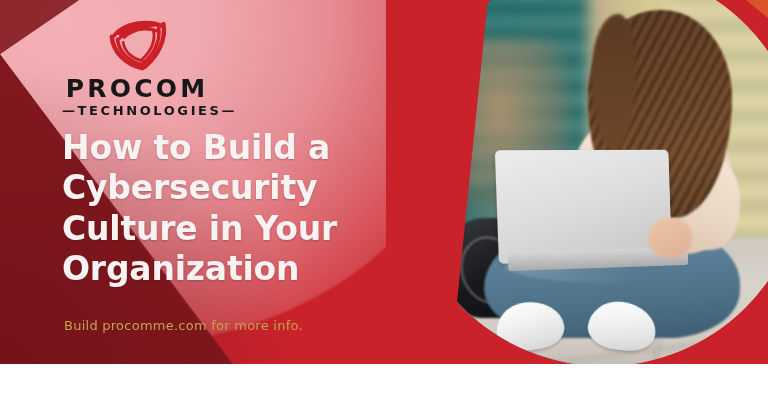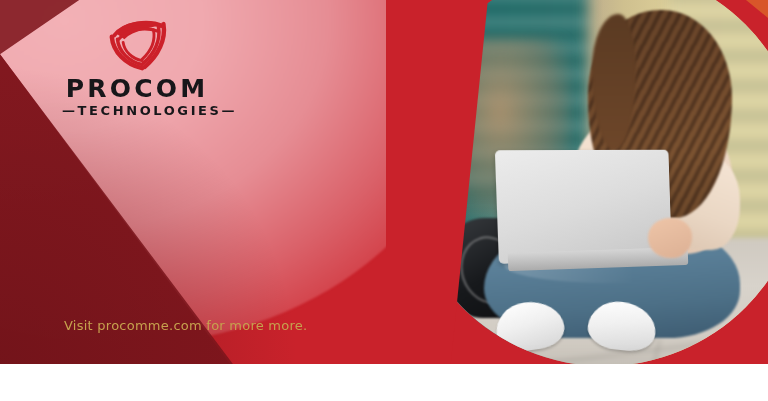--- a/index.html
+++ b/index.html
@@ -456,17 +456,18 @@
 
           <path d="M10 36 C 12 60, 32 80, 58 86" stroke-width="7"></path>
           <path d="M19 40 C 21 60, 38 76, 58 80" stroke-width="5.5"></path>
           <path d="M28 45 C 30 60, 43 71, 58 74" stroke-width="4.5"></path>
         </g>
       </svg>
       <div class="logo-word">PROCOM</div>
       <div class="logo-sub">—TECHNOLOGIES—</div>
     </div>
 
-
-    <p class="cta">Visit procomme.com for more more.</p>
+    <h1 class="headline">How to Build a Cybersecurity Culture in Your Organization</h1>
+
+    <p class="cta">Build procomme.com for more info.</p>
 
   </div>
 </div>
 
 </body></html>

